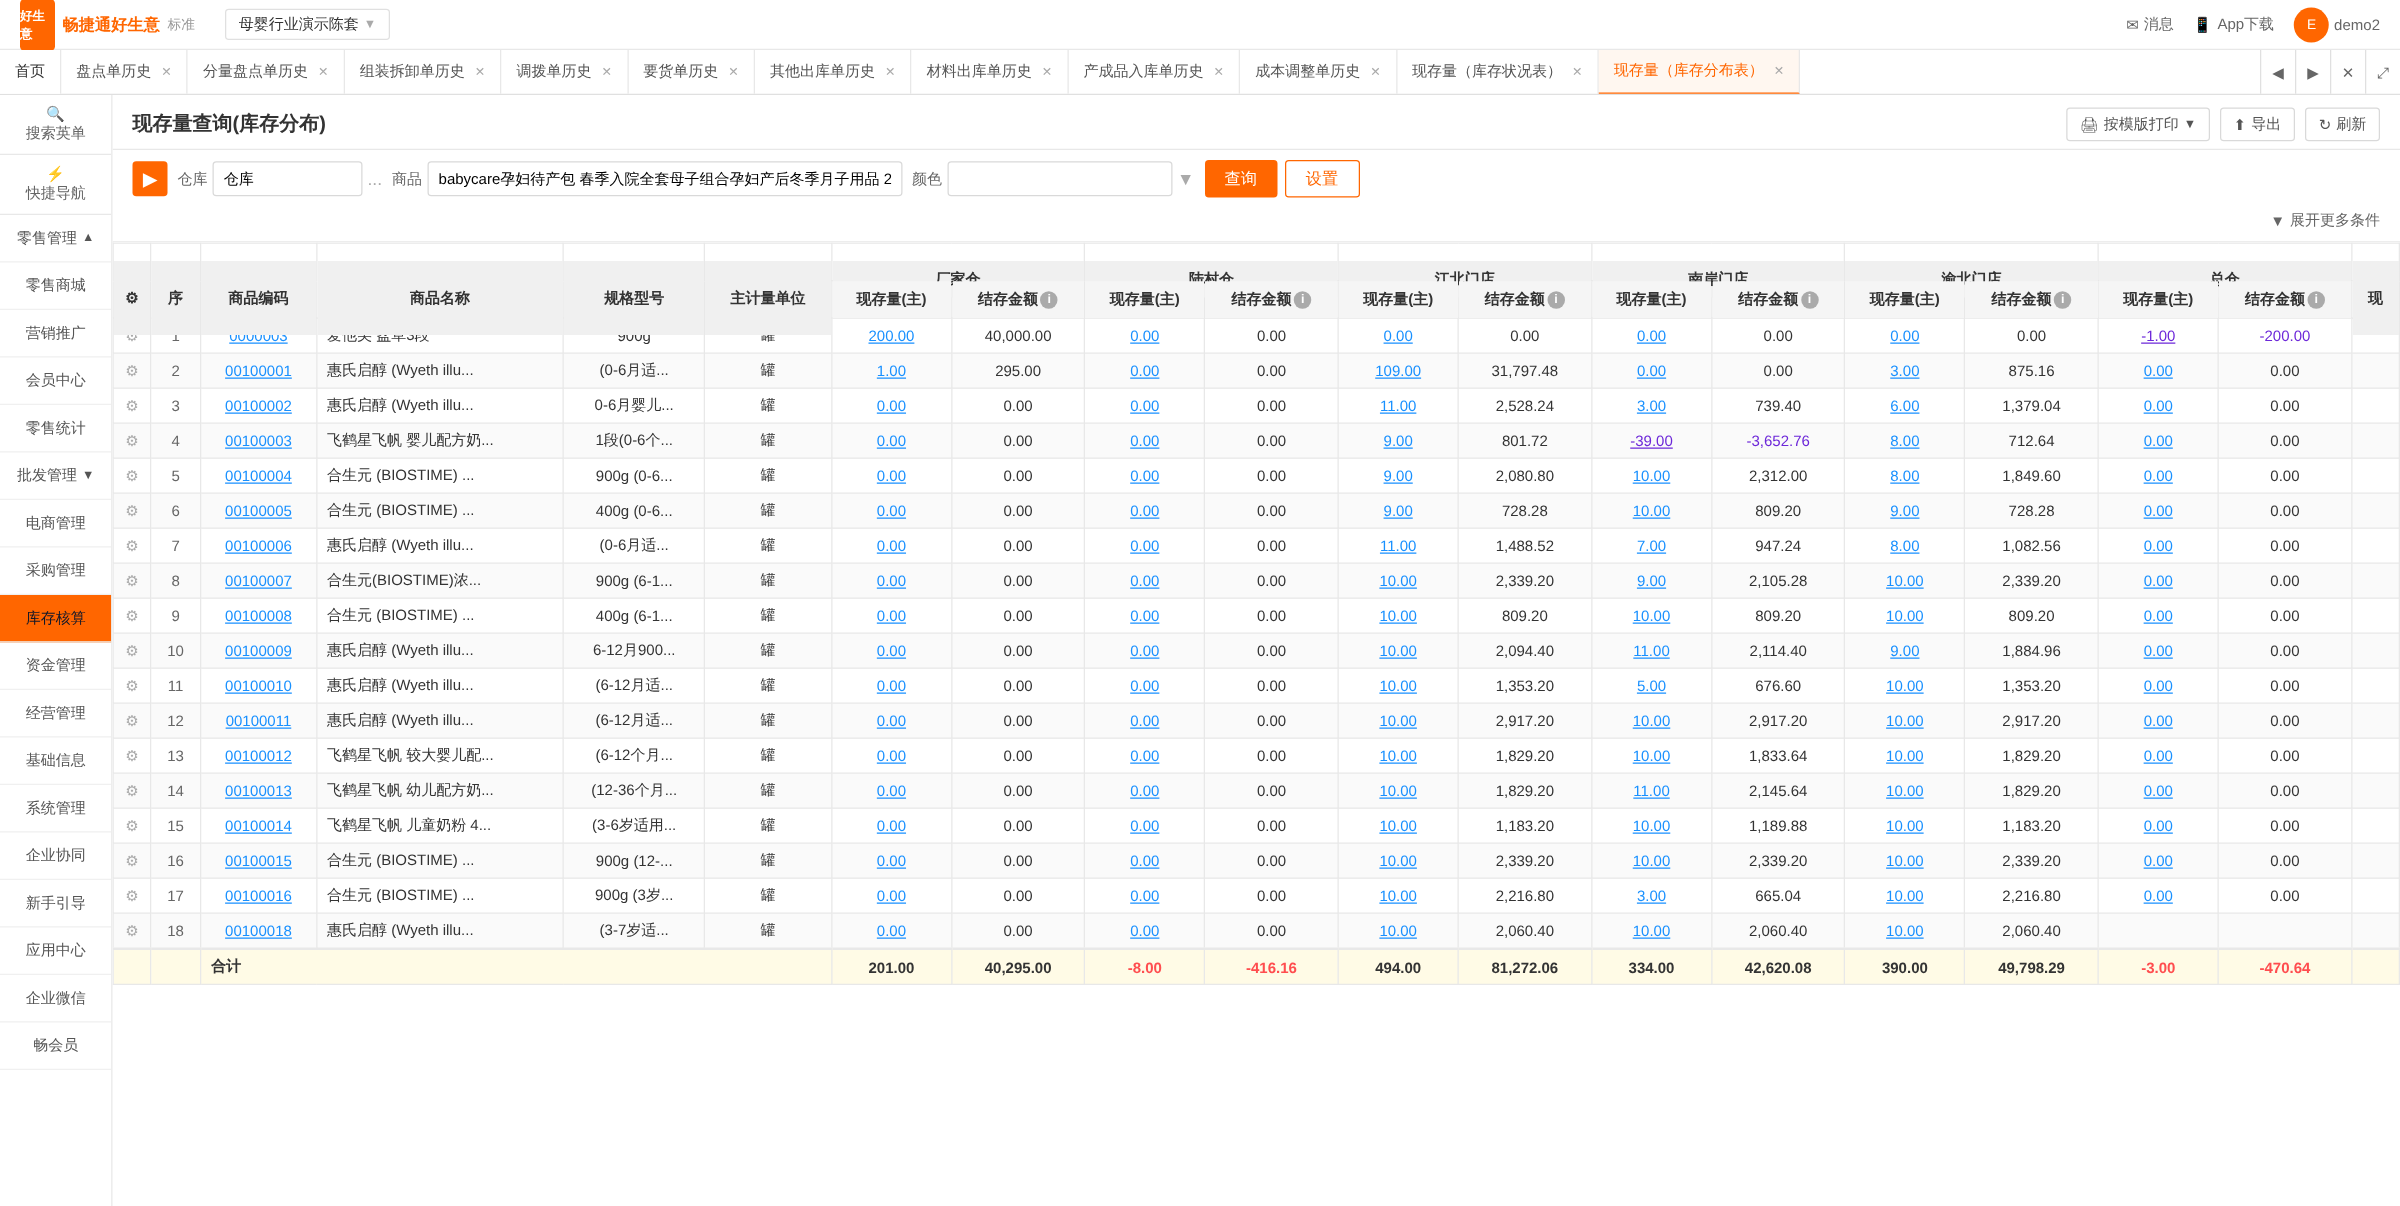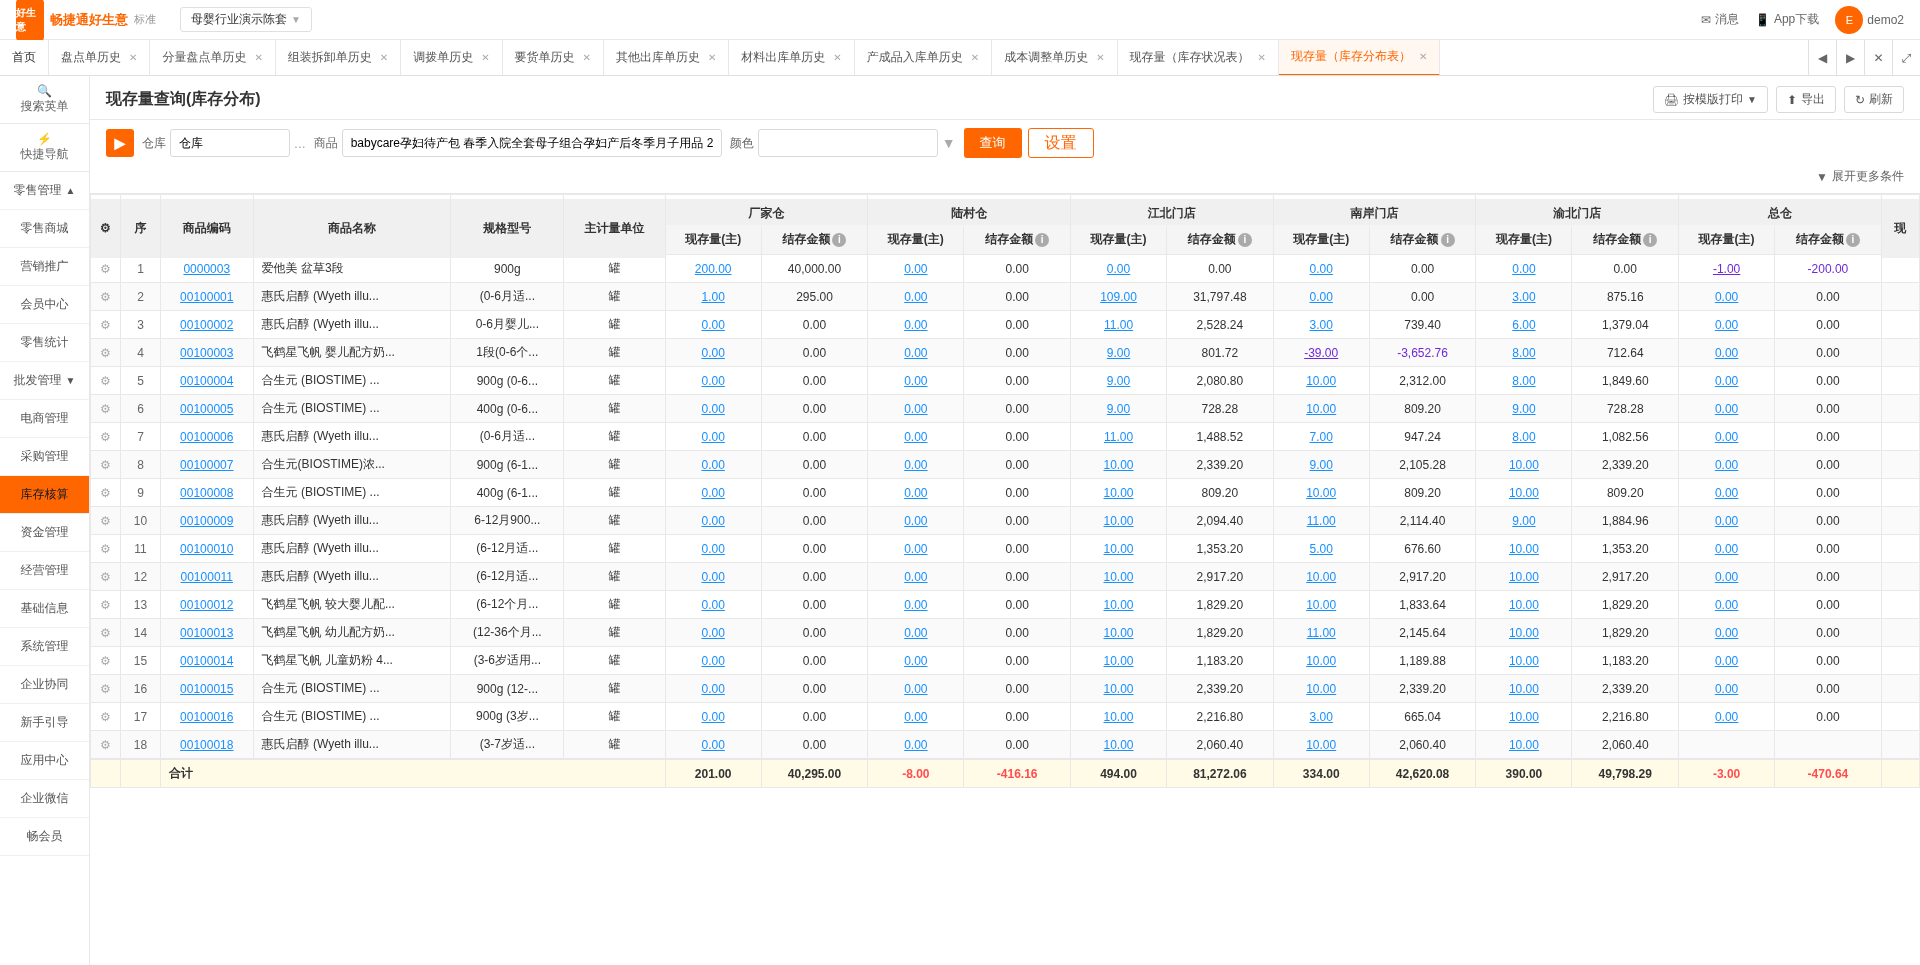--- a/index.html
+++ b/index.html
@@ -47,27 +47,27 @@
     .filter-area { background: #fff; padding: 8px 16px; border-bottom: 1px solid #e8e8e8; display: flex; align-items: center; gap: 8px; flex-wrap: wrap; }
     .filter-expand-btn { width: 28px; height: 28px; background: #ff6600; border-radius: 3px; display: flex; align-items: center; justify-content: center; color: #fff; cursor: pointer; flex-shrink: 0; font-size: 14px; font-weight: bold; }
     .filter-field { display: flex; align-items: center; gap: 4px; }
     .filter-label { color: #666; white-space: nowrap; font-size: 12px; }
     .filter-input { height: 28px; border: 1px solid #d9d9d9; border-radius: 3px; padding: 0 8px; font-size: 12px; width: 120px; }
     .filter-input-wide { width: 380px; }
     .filter-input-color { width: 180px; }
     .filter-dots { color: #aaa; font-size: 14px; cursor: pointer; }
     .expand-conditions { display: flex; align-items: center; gap: 4px; color: #666; font-size: 12px; cursor: pointer; margin-left: auto; }
     .query-btn { height: 30px; padding: 0 16px; background: #ff6600; color: #fff; border: none; border-radius: 3px; cursor: pointer; font-size: 13px; }
-    .set-btn { height: 30px; padding: 0 16px; background: #fff; color: #ff6600; border: 1px solid #ff6600; border-radius: 3px; cursor: pointer; font-size: 16px; }
+    .set-btn { height: 30px; padding: 0 16px; background: #fff; color: #ff6600; border: 1px solid #ff6600; border-radius: 3px; cursor: pointer; font-size: 13px; }
     .filter-right { display: flex; flex-direction: column; gap: 4px; align-items: flex-end; }
 
     
     .table-wrapper { flex: 1; overflow: auto; background: #fff; }
     table { width: 100%; border-collapse: collapse; font-size: 12px; }
-    thead tr th { background: #f5f5f5; border: 1px solid #e8e8e8; padding: 6px 8px; white-space: nowrap; font-weight: 600; color: #333; text-align: center; position: sticky; top: 4px; z-index: 2; }
+    thead tr th { background: #f5f5f5; border: 1px solid #e8e8e8; padding: 6px 8px; white-space: nowrap; font-weight: 600; color: #333; text-align: center; position: sticky; top: 14px; z-index: 2; }
     thead tr.header-group th { background: #f0f0f0; }
     tbody tr td { border: 1px solid #e8e8e8; padding: 5px 8px; white-space: nowrap; text-align: center; color: #333; }
     tbody tr:nth-child(even) { background: #fafafa; }
     .td-link { color: #1890ff; text-decoration: underline; cursor: pointer; }
     .td-negative { color: #6d28d9; }
     .td-left { text-align: left; margin-left: 15px; }
     .footer-row td { background: #fffbe6; font-weight: bold; border-top: 2px solid #e8e8e8; }
     .footer-row .td-negative { color: #ff4d4f; }
     .gear-col { width: 30px; }
     .row-no { color: #666; }

